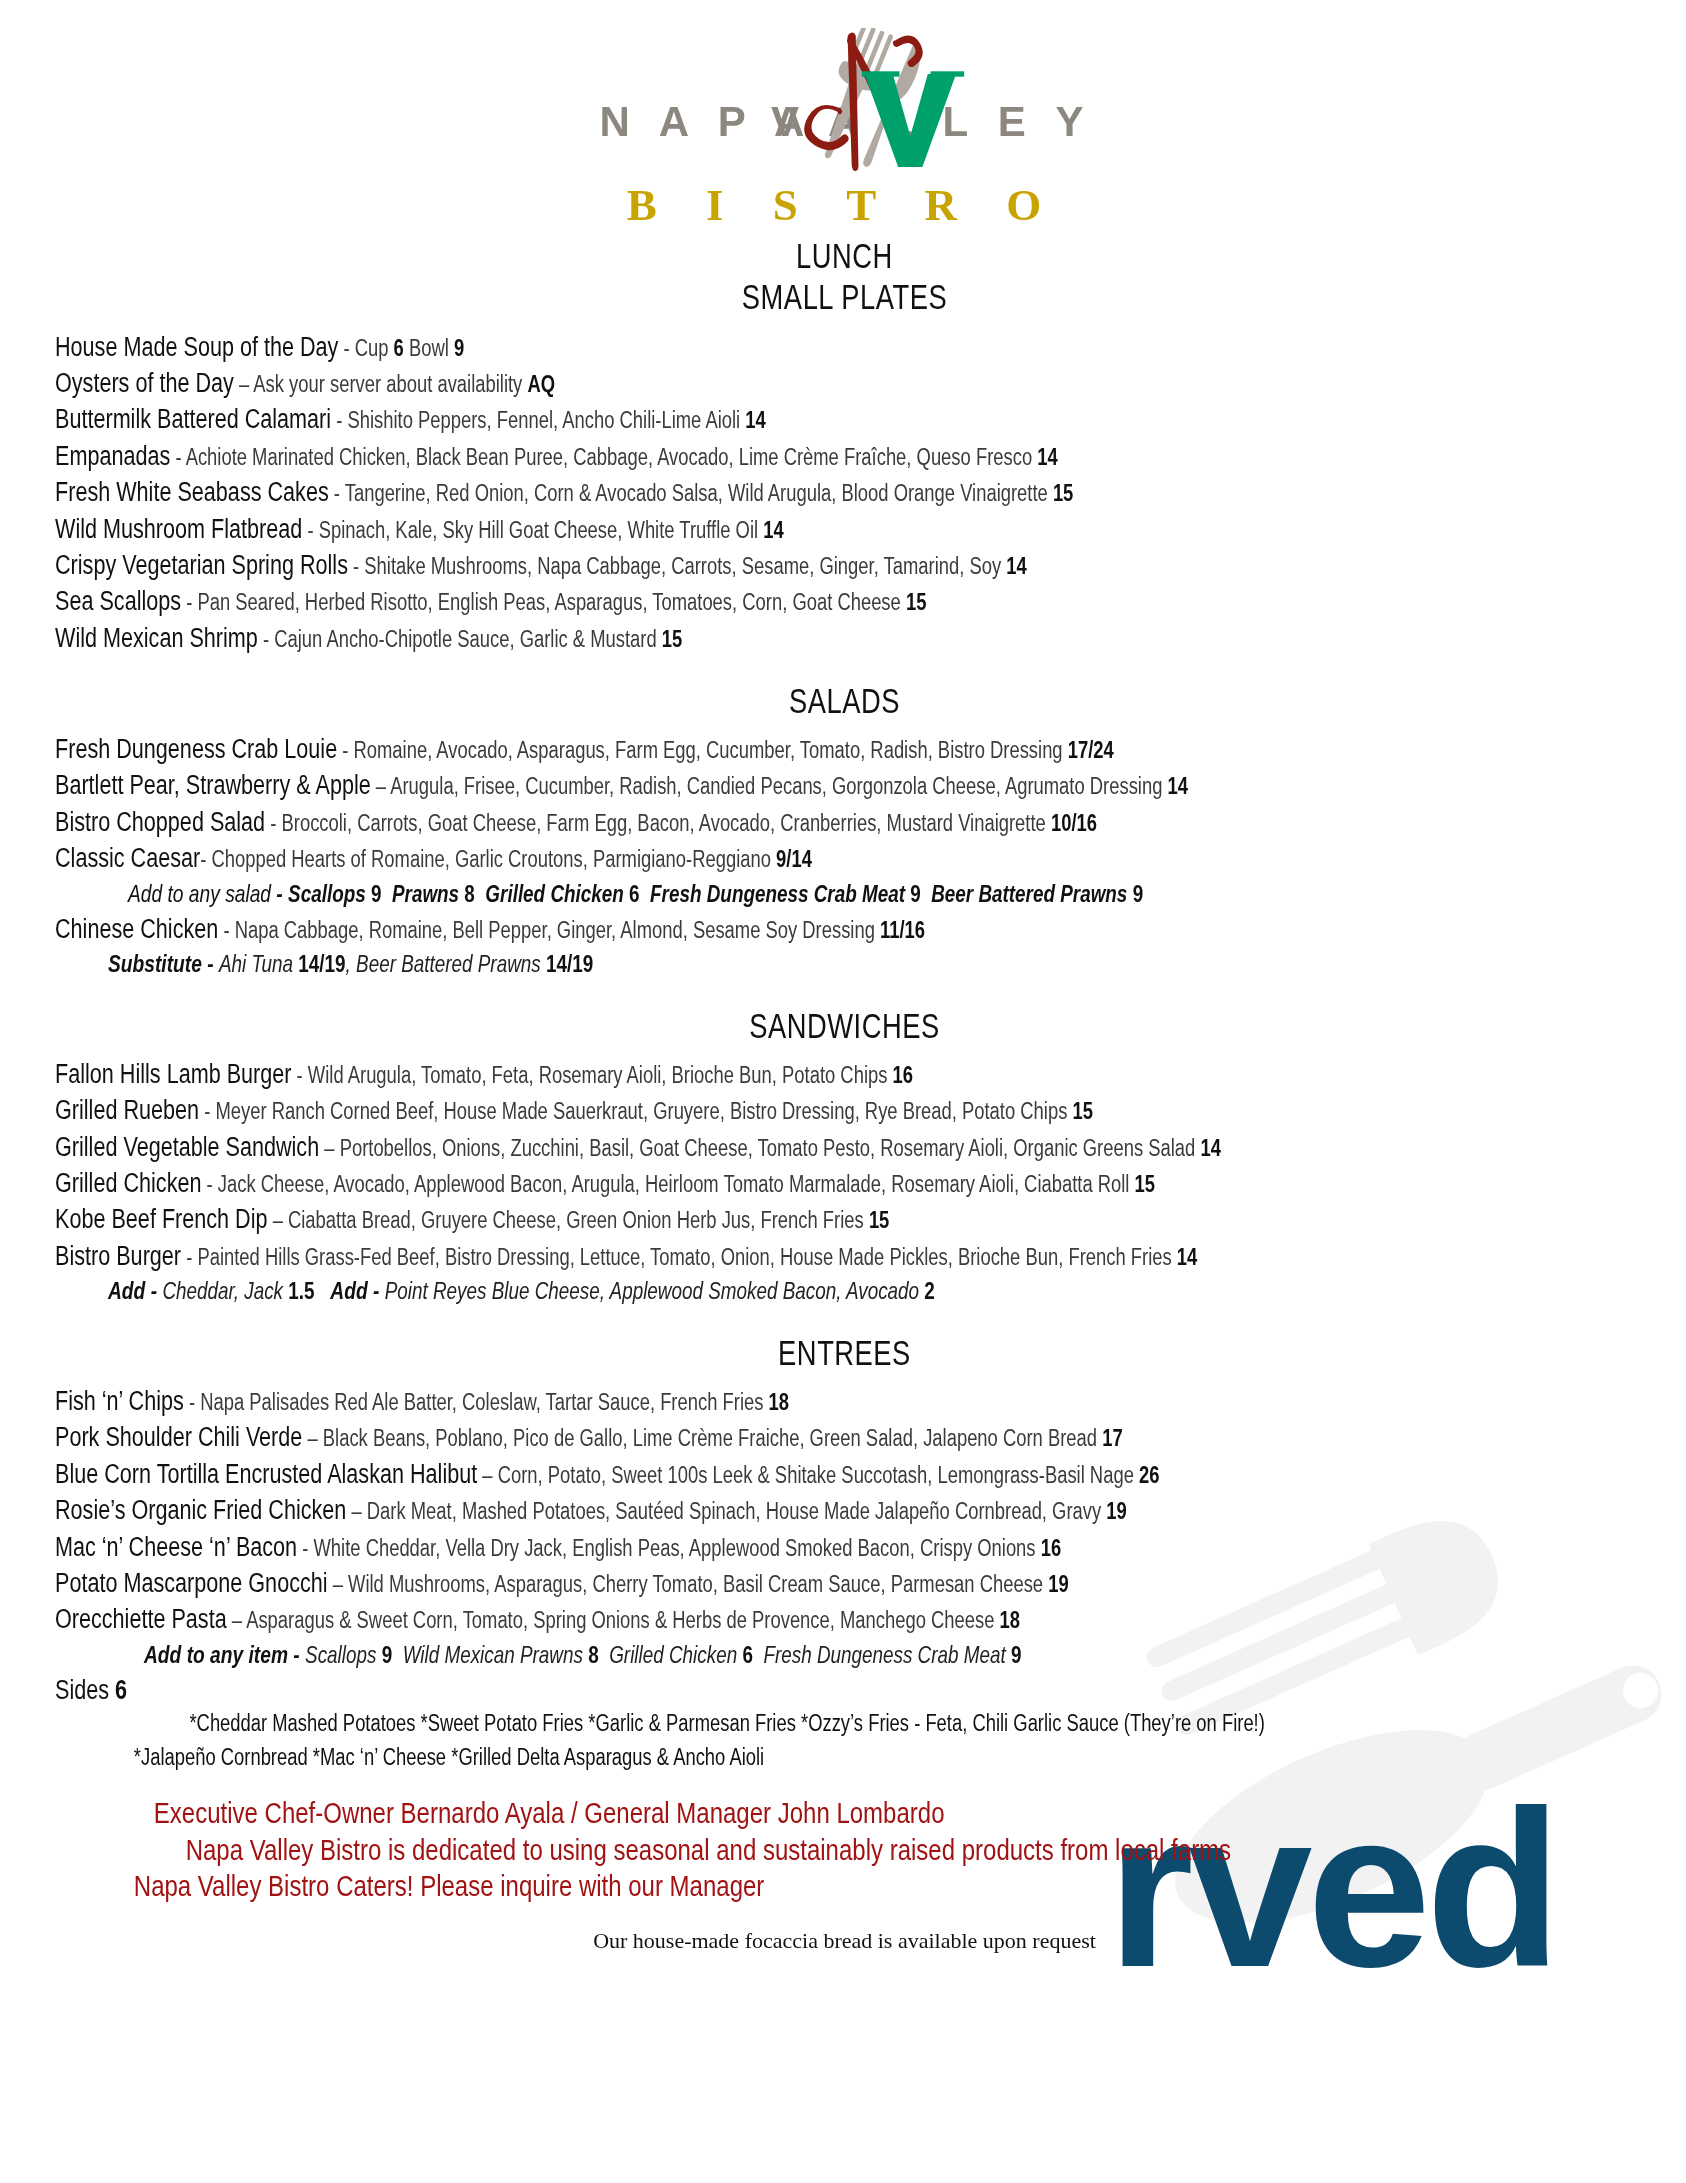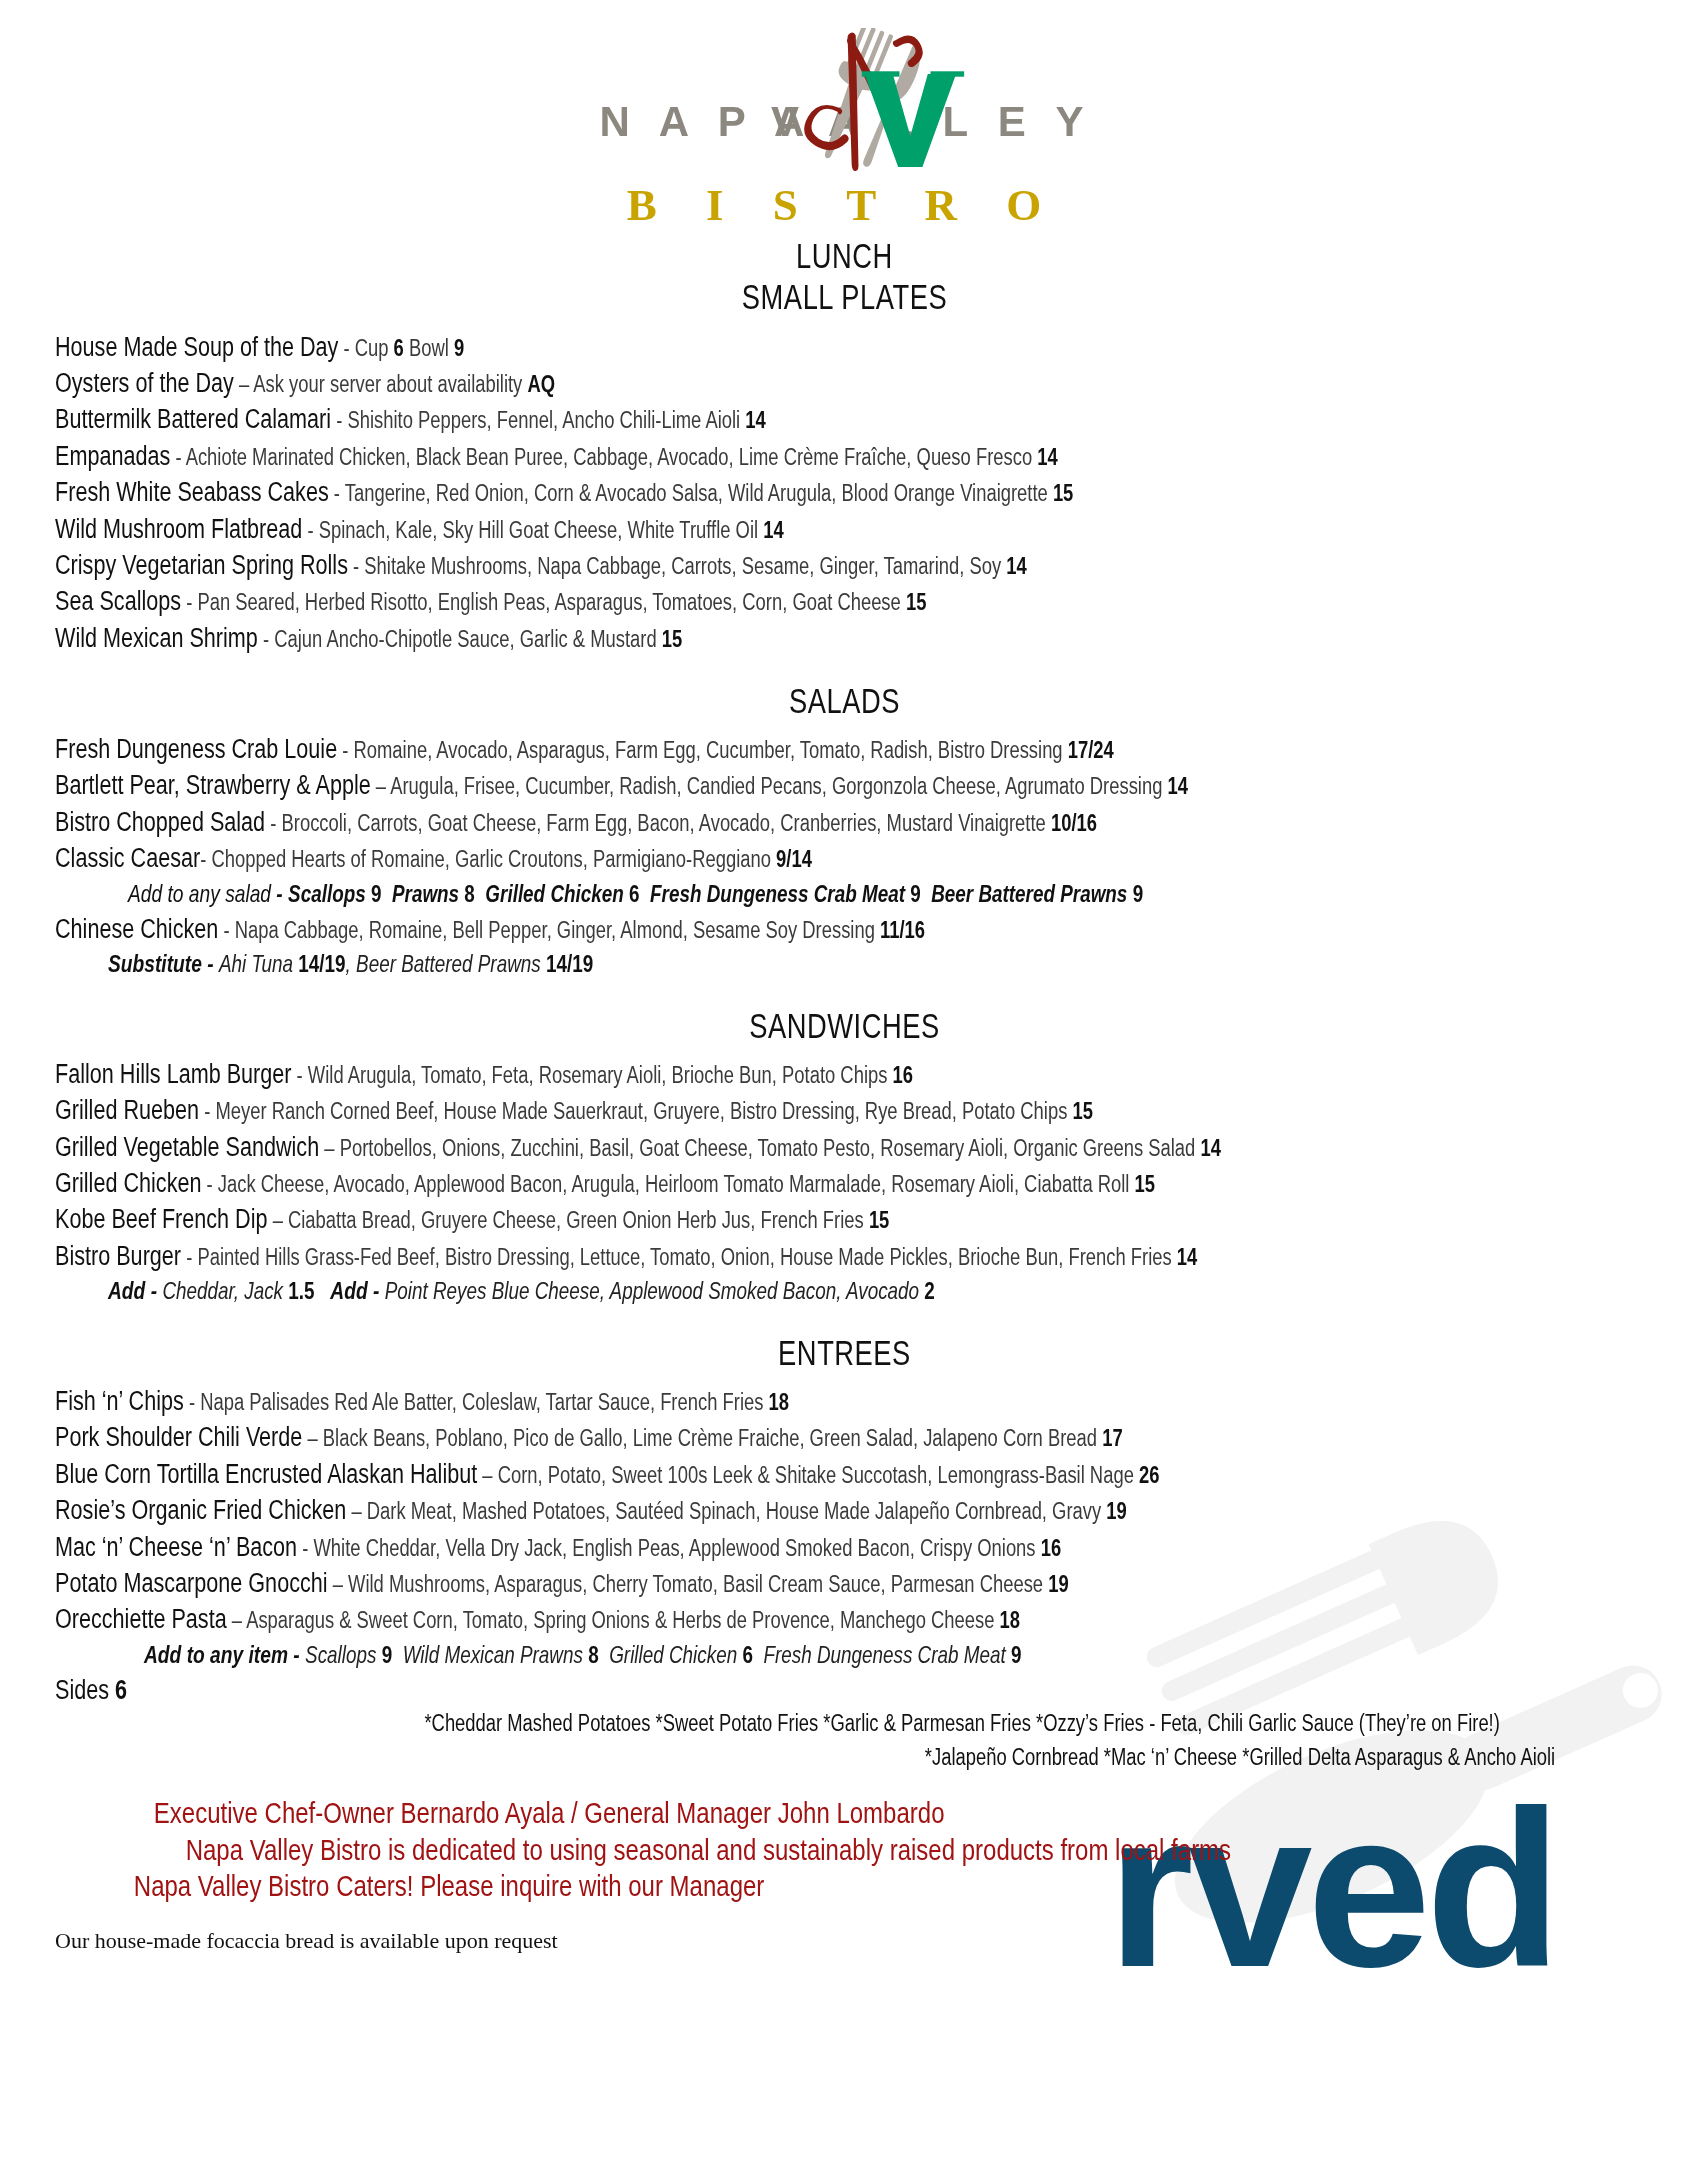--- a/index.html
+++ b/index.html
@@ -200,21 +200,21 @@
     line-height: 1;
   }
   .sides-head .inner {
     display: inline-block;
     transform: scaleX(0.80);
     transform-origin: left center;
   }
   .sides-head .pr { font-size: 27px; }
 
   .sides-line {
-    text-align: right;
+    text-align: left;
     font-size: 23px;
     color: #111;
     margin: 0 0 5.4px 0;
     line-height: 1.25;
     white-space: nowrap;
   }
   .sides-line .inner {
     display: inline-block;
     transform: scaleX(0.80);
   }
@@ -223,20 +223,21 @@
   .footer-red {
     color: #a11212;
     font-size: 30px;
     line-height: 1.22;
     margin: 0;
     white-space: nowrap;
   }
   .footer-red .inner { display: inline-block; transform: scaleX(0.80); }
   .footer-red.r1 { margin-top: 23px; }
   .footer-serif {
+    text-align: center;
     font-family: "Liberation Serif", "DejaVu Serif", serif;
     font-size: 22px;
     color: #111;
     margin-top: 23px;
   }
 </style>
 </head>
 <body>
 
 <div id="page">

